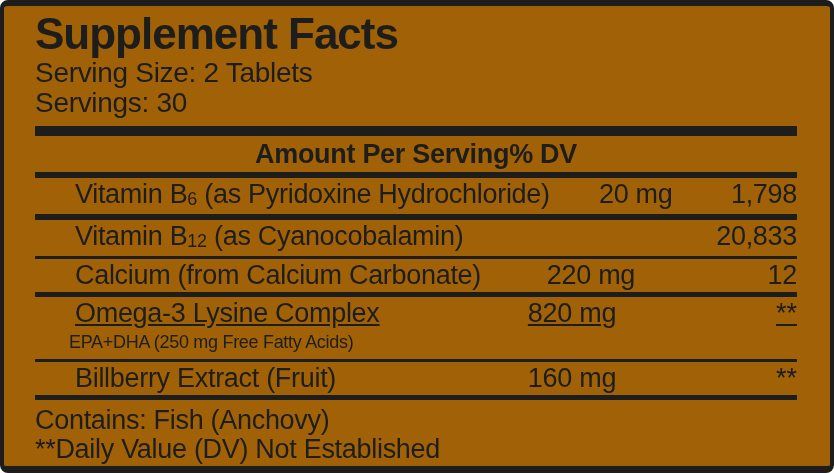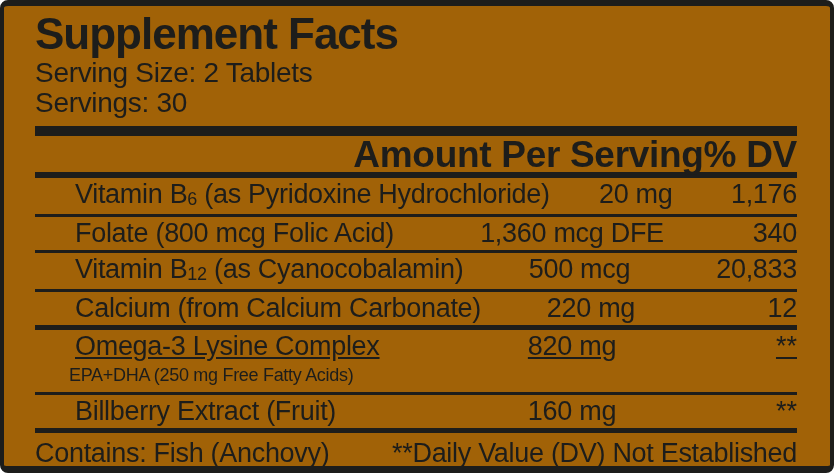--- a/index.html
+++ b/index.html
@@ -33,24 +33,24 @@
     letter-spacing: -0.3px;
   }
   .serving-block { }
   .bar { background: #1d1d1b; width: 100%; }
   .bar-thick  { height: 10px; margin-top: 8px; }
   .bar-medium { height: 6px; }
   .bar-mid    { height: 5px; }
   .rule-thin  { height: 3px; background: #1d1d1b; width: 100%; }
   .head-row {
     display: flex;
-    justify-content: flex-end;
+    justify-content: center;
     align-items: baseline;
     font-weight: bold;
-    font-size: 37px;
+    font-size: 27px;
     line-height: 29px;
     padding: 4px 0 3px 0;
     letter-spacing: -0.3px;
   }
   .row {
     display: flex;
     align-items: baseline;
     font-size: 27px;
     line-height: 29px;
     padding: 2px 0;
@@ -74,20 +74,21 @@
     letter-spacing: -0.3px;
   }
   .footer-row {
     display: flex;
     justify-content: space-between;
     align-items: baseline;
     font-size: 27px;
     line-height: 29px;
     padding-top: 6px;
     letter-spacing: -0.3px;
+    flex-direction: column;
   }
 </style>
 </head>
 <body>
 
 <div class="label-box">
 
   <div class="title">Supplement Facts</div>
 
   <div class="serving-block">
@@ -100,36 +101,30 @@
   <div class="head-row">
     <span>Amount Per Serving</span>
     <span>% DV</span>
   </div>
 
   <div class="bar bar-medium"></div>
 
   <div class="row">
     <span class="nm"><span>Vitamin B</span><sub class="vit-sub">6</sub><span> (as Pyridoxine Hydrochloride)</span></span>
     <span class="amt">20 mg</span>
-    <span class="dv">1,176</span>
+    <span class="dv">1,798</span>
   </div>
 
   <div class="rule-thin"></div>
 
-  <div class="row">
-    <span class="nm">Folate (800 mcg Folic Acid)</span>
-    <span class="amt">1,360 mcg DFE</span>
-    <span class="dv">340</span>
-  </div>
 
   <div class="rule-thin"></div>
 
   <div class="row">
     <span class="nm"><span>Vitamin B</span><sub class="vit-sub">12</sub><span> (as Cyanocobalamin)</span></span>
-    <span class="amt">500 mcg</span>
     <span class="dv">20,833</span>
   </div>
 
   <div class="rule-thin"></div>
 
   <div class="row">
     <span class="nm">Calcium (from Calcium Carbonate)</span>
     <span class="amt">220 mg</span>
     <span class="dv">12</span>
   </div>

